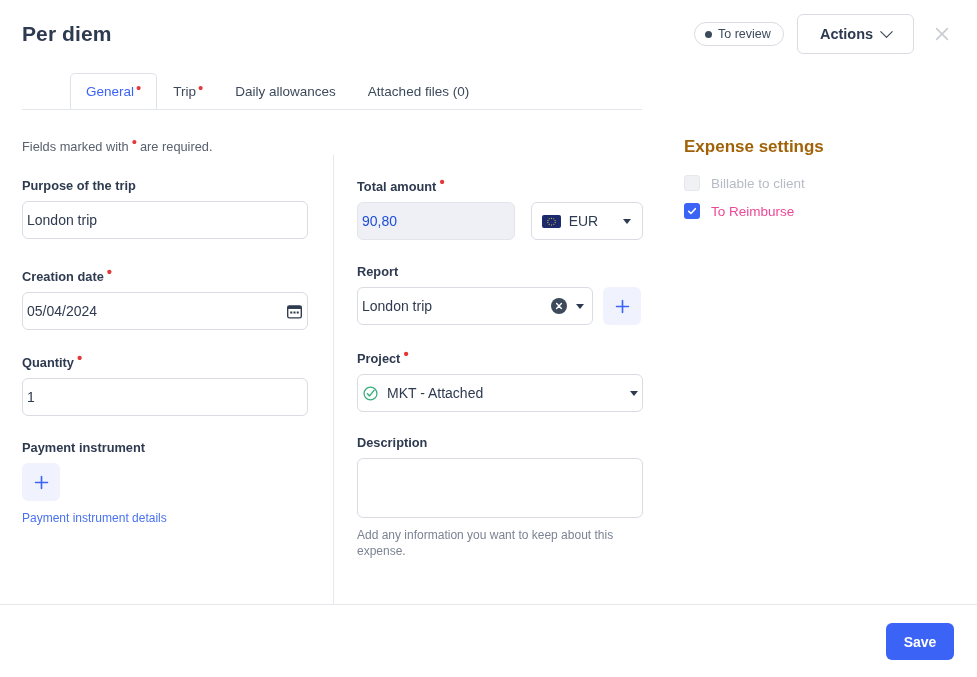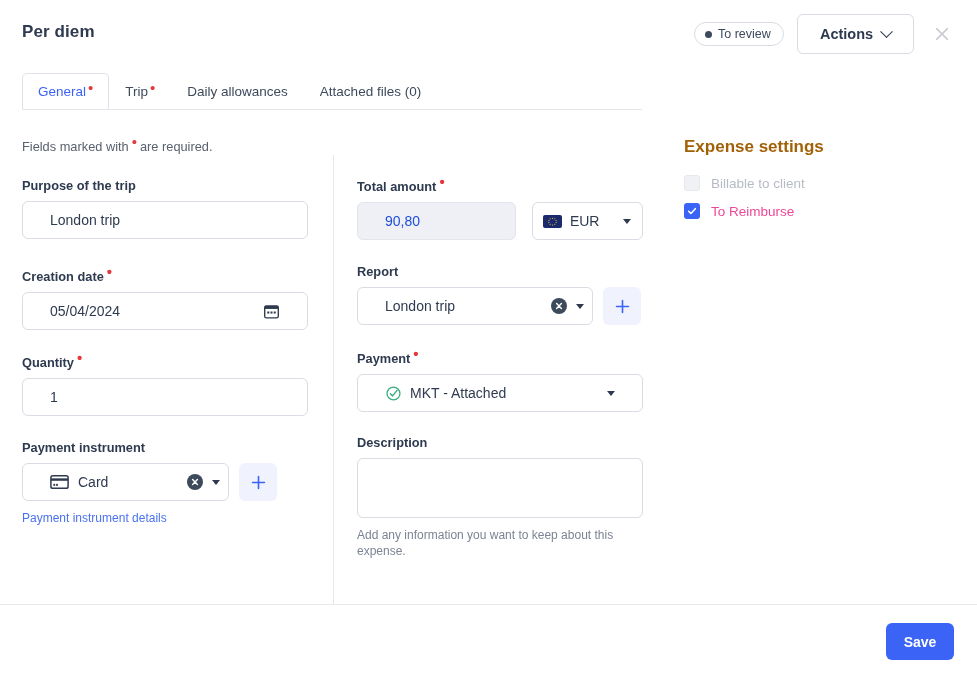--- a/index.html
+++ b/index.html
@@ -8,21 +8,21 @@
     width: 977px; height: 677px;
     background: #ffffff;
     font-family: "Liberation Sans", sans-serif;
     -webkit-font-smoothing: antialiased;
   }
   .page { position: relative; width: 977px; height: 677px; overflow: hidden; background:#fff; }
 
   
   .page-title {
     position: absolute; left: 22px; top: 22px;
-    font-size: 17px; font-weight: bold; color: #2e3a4f; letter-spacing: .1px;
+    font-size: 21px; font-weight: bold; color: #2e3a4f; letter-spacing: .1px;
   }
   .status-badge {
     position: absolute; left: 694px; top: 22px;
     height: 24px; padding: 0 12px 0 10px;
     border: 1px solid #d9dce3; border-radius: 12px;
     display: flex; align-items: center; gap: 6px;
     font-size: 12.5px; color: #3d4a5c; background: #fff;
   }
   .status-dot { width: 7px; height: 7px; border-radius: 50%; background: #3d4a5c; display:block; }
   .actions-btn {
@@ -46,21 +46,21 @@
     display: flex; align-items: stretch;
   }
   .tab {
     display: flex; align-items: center; gap: 2px;
     padding: 0 15px; font-size: 13.5px; color: #3d4a5c; cursor: pointer;
     background: transparent; border: 1px solid transparent; border-radius: 5px 5px 0 0;
     position: relative; top: 0;
   }
   .tab.active {
     color: #3b63f6; background: #fff;
-    border-color: #dfe2e8; border-bottom-color: #fff;
+    border-color: #dfe2e8; border-bottom-color: #fff; margin-left: 48px;
   }
   .req-dot { color: #e5383b; font-size: 15px; line-height: 1; position: relative; top: -4px; }
   .tabs-rule {
     position: absolute; left: 22px; top: 109px; width: 620px; height: 1px; background: #e3e6eb;
   }
 
   
   .required-note {
     position: absolute; left: 22px; top: 138px;
     font-size: 12.8px; color: #58616e;
@@ -71,21 +71,21 @@
   .v-divider { position: absolute; left: 333px; top: 155px; width: 1px; height: 449px; background: #e6e8ec; }
   .h-divider { position: absolute; left: 0; top: 604px; width: 977px; height: 1px; background: #e6e8ec; }
 
   
   .field-label {
     font-size: 12.8px; font-weight: bold; color: #2e3a4f; margin-bottom: 8px;
     display: flex; align-items: baseline; gap: 3px;
   }
   .input-box {
     border: 1px solid #d9dce3; border-radius: 6px; background: #fff;
-    height: 38px; display: flex; align-items: center; padding: 0 27px;
+    height: 38px; display: flex; align-items: center; padding: 0 4px;
     font-size: 14px; color: #2e3a4f;
   }
   .input-box.disabled { background: #eef0f5; border-color: #e3e5ea; color: #1d4ed8; }
   .input-box .val { flex: 1; }
 
   
   .col1 { position: absolute; left: 22px; top: 178px; width: 286px; }
   .f-purpose { position: absolute; left: 0; top: 0; width: 286px; }
   .f-creation { position: absolute; left: 0; top: 90px; width: 286px; }
   .f-qty { position: absolute; left: 0; top: 176px; width: 286px; }
@@ -230,35 +230,20 @@
       <div class="input-box">
         <span class="val">1</span>
       </div>
     </div>
 
     <div class="f-payment">
       <div class="field-label">
         <span>Payment instrument</span>
       </div>
       <div class="payment-row">
-        <div class="input-box payment-select">
-          <svg class="card-icon" viewBox="0 0 20 15">
-            <rect x="0.8" y="0.8" width="18.4" height="13.4" rx="2" fill="none" stroke="#2e3a4f" stroke-width="1.6"></rect>
-            <rect x="0.8" y="3.6" width="18.4" height="2.6" fill="#2e3a4f"></rect>
-            <circle cx="4.4" cy="10.6" r="1.1" fill="#2e3a4f"></circle>
-            <circle cx="7.3" cy="10.6" r="1.1" fill="#2e3a4f"></circle>
-          </svg>
-          <span class="val">Card</span>
-          <span class="clear-x">
-            <svg viewBox="0 0 10 10">
-                <path d="M2 2 L8 8 M8 2 L2 8" stroke="#fff" stroke-width="1.8" stroke-linecap="round"></path>
-              </svg>
-          </span>
-          <span class="caret"></span>
-        </div>
         <div class="plus-btn">
           <svg viewBox="0 0 20 20">
             <path d="M10 3 V17 M3 10 H17" stroke="#3b63f6" stroke-width="1.9" stroke-linecap="round"></path>
           </svg>
         </div>
       </div>
       <span class="link-sm">Payment instrument details</span>
     </div>
 
   </div>
@@ -313,21 +298,21 @@
         <div class="plus-btn">
           <svg viewBox="0 0 20 20">
             <path d="M10 3 V17 M3 10 H17" stroke="#3b63f6" stroke-width="1.9" stroke-linecap="round"></path>
           </svg>
         </div>
       </div>
     </div>
 
     <div class="f-project">
       <div class="field-label">
-        <span>Payment</span>
+        <span>Project</span>
         <span class="req-dot">•</span>
       </div>
       <div class="input-box project-box">
         <svg class="check-circle" viewBox="0 0 20 20">
           <circle cx="10" cy="10" r="7.6" fill="none" stroke="#3aae7e" stroke-width="1.5"></circle>
           <path d="M6.3 10.2 L8.9 12.8 L14.2 6.3" fill="none" stroke="#3aae7e" stroke-width="1.7" stroke-linecap="round" stroke-linejoin="round"></path>
         </svg>
         <span class="val">MKT - Attached</span>
         <span class="caret"></span>
       </div>

